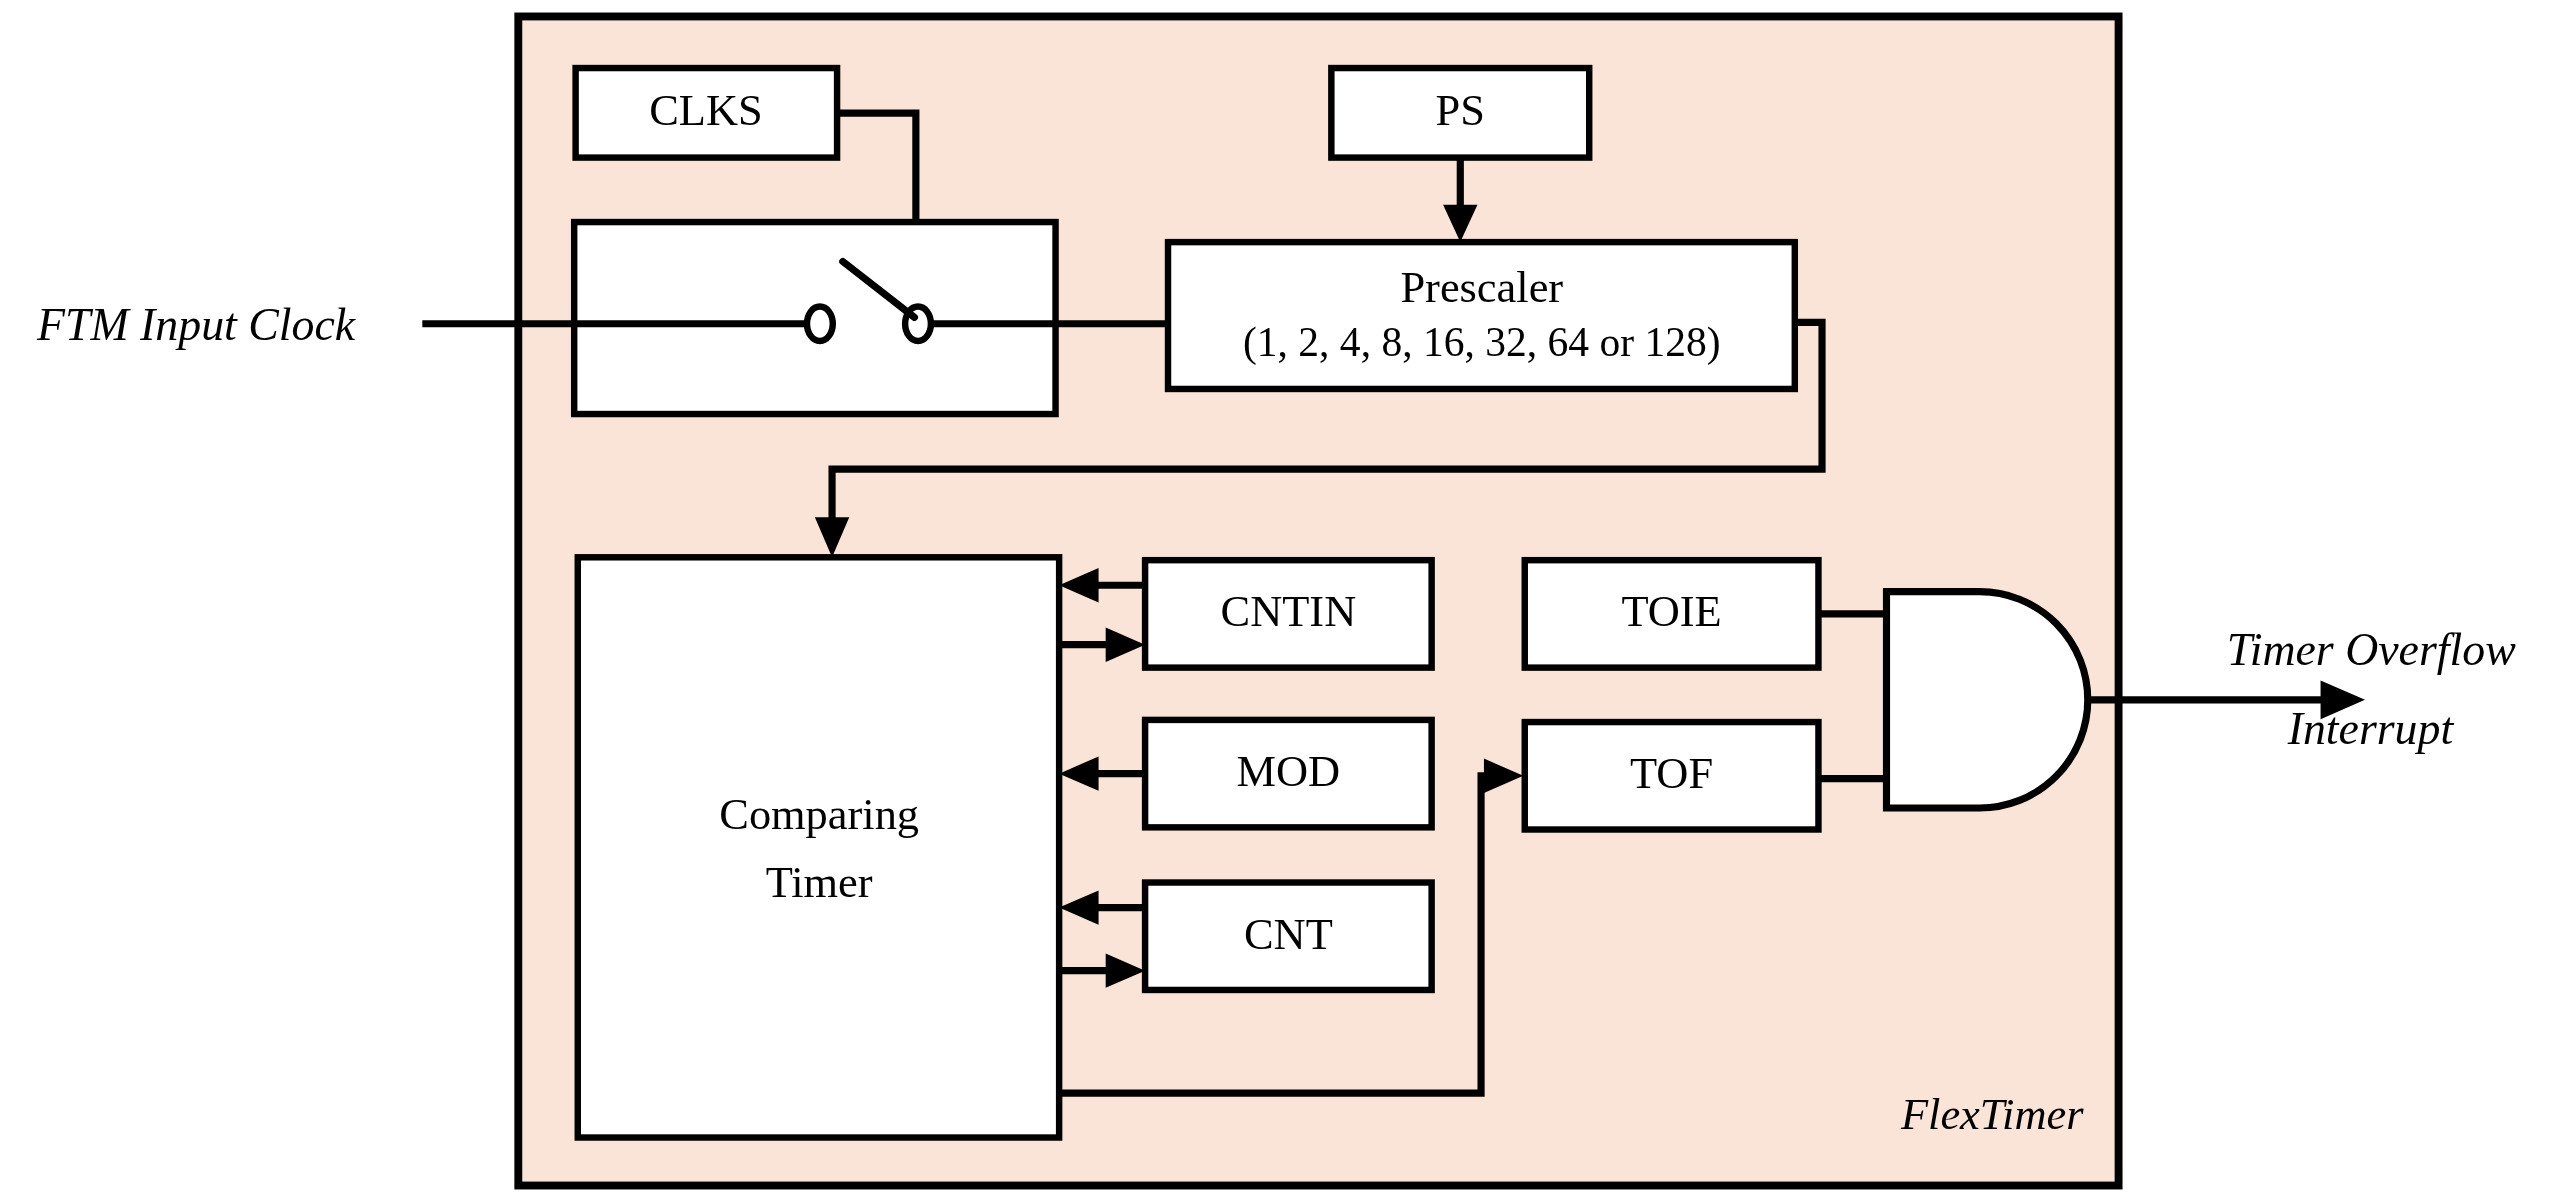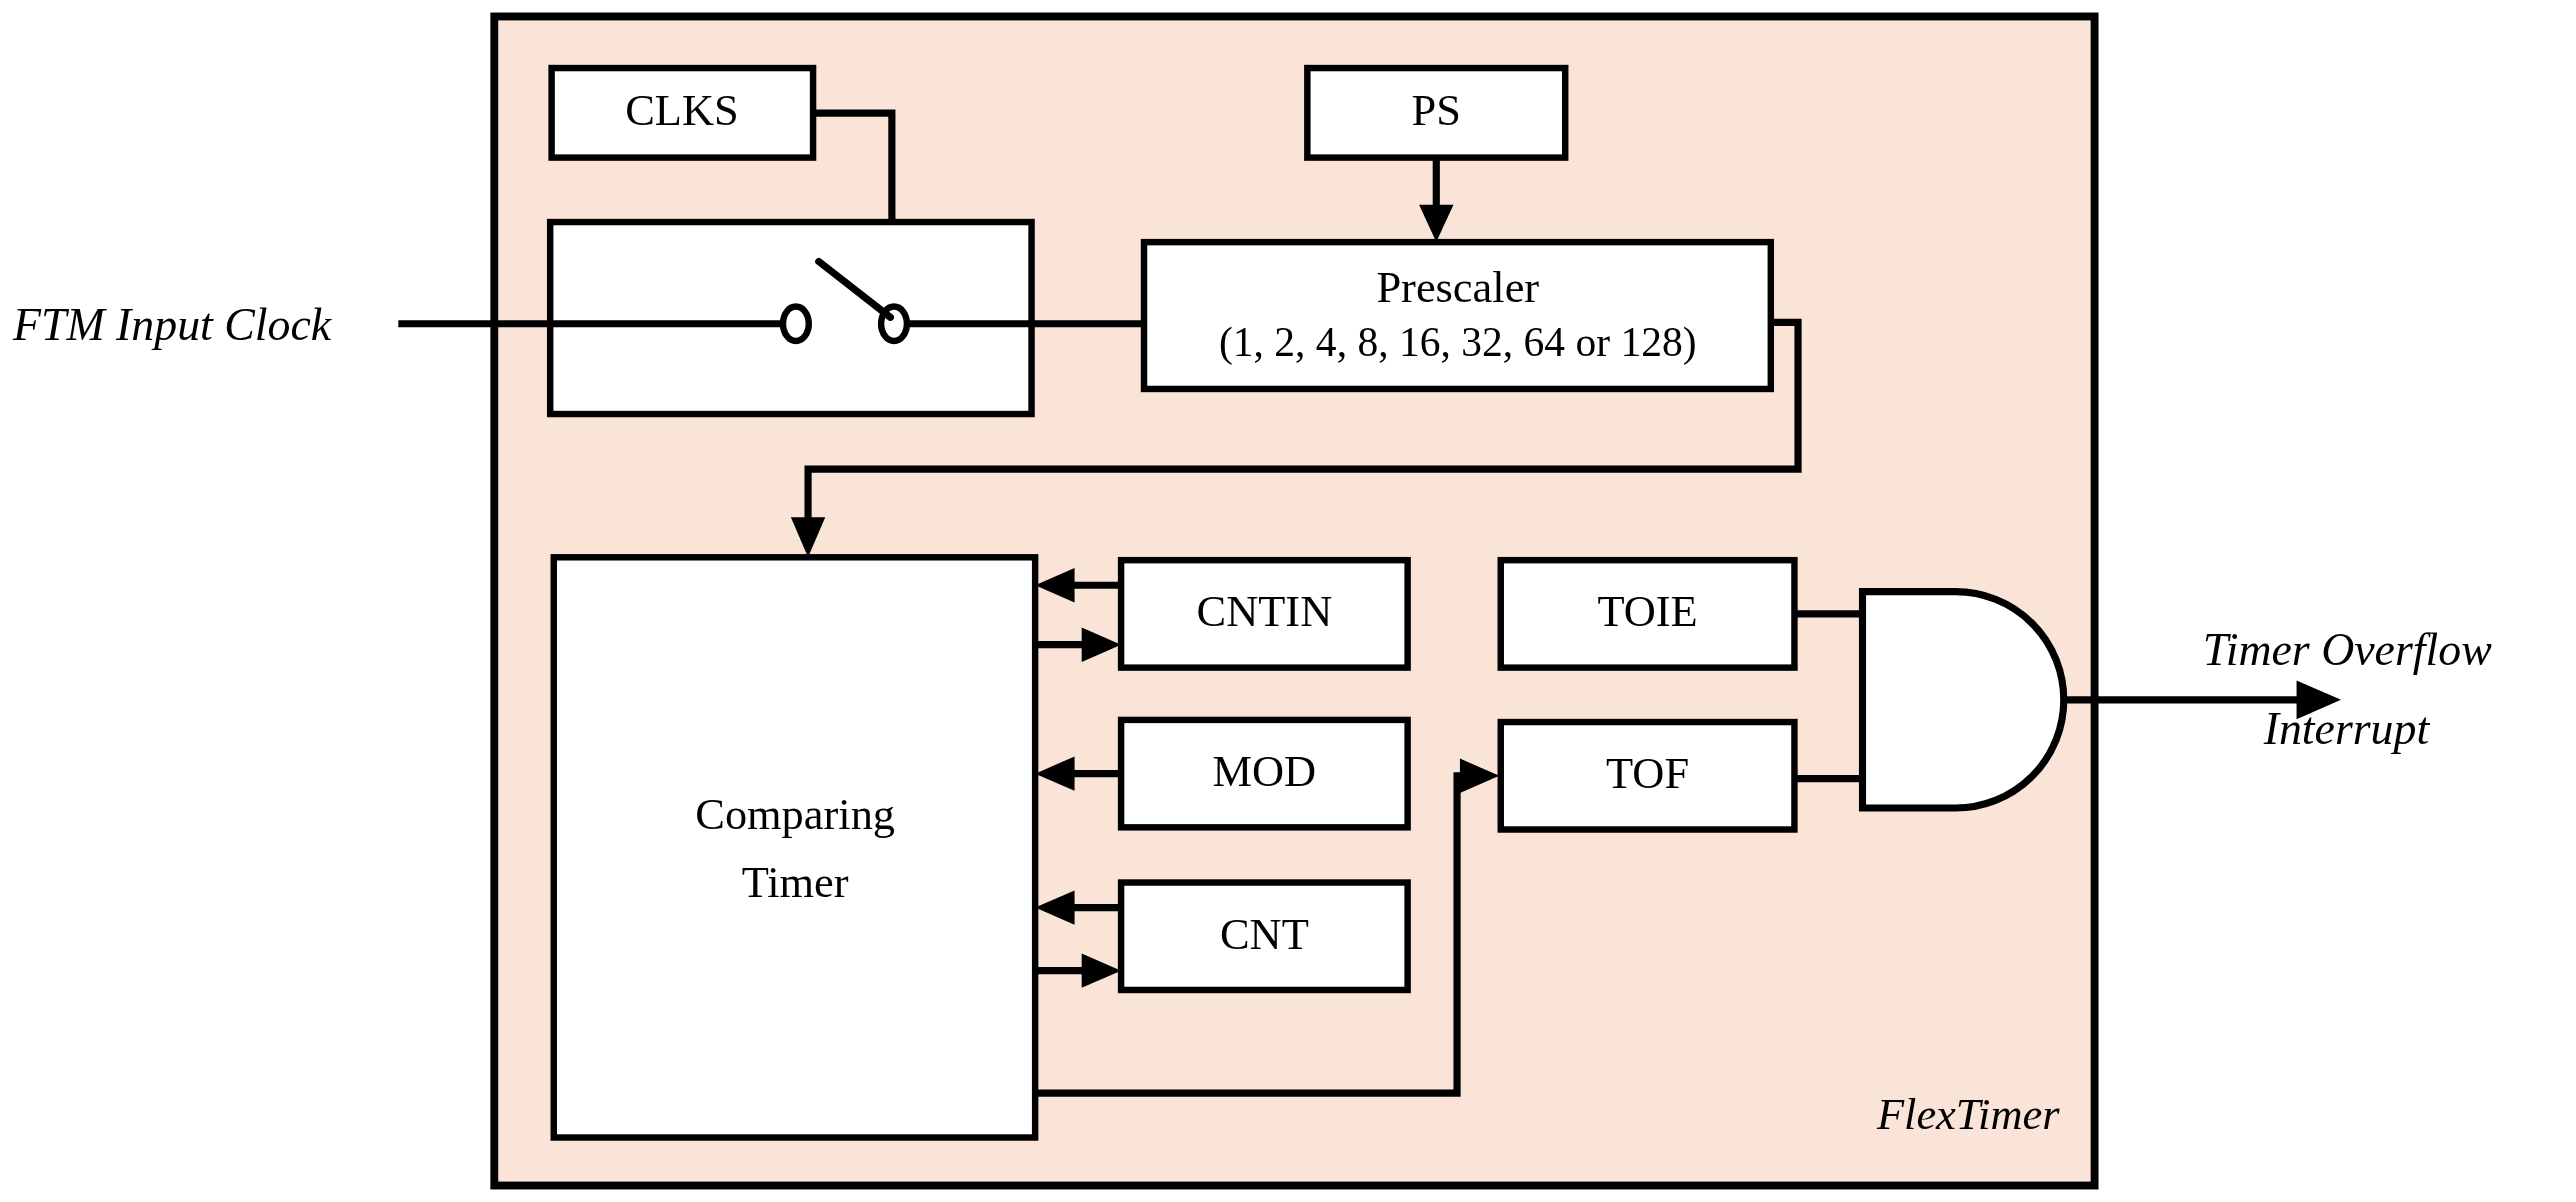--- a/index.html
+++ b/index.html
@@ -10,20 +10,21 @@
   body {
     width: 2576px;
     height: 1202px;
     overflow: hidden;
     font-family: "Liberation Serif", "DejaVu Serif", serif;
   }
   #diagram-root {
     position: relative;
     width: 2288px;
     height: 1202px;
+    margin-left: 24px;
   }
   svg#ftm-svg {
     display: block;
     width: 2576px;
     height: 1202px;
   }
   .panel-fill { fill: #fae4d7; stroke: #000000; stroke-width: 11; }
   .box { fill: #ffffff; stroke: #000000; stroke-width: 9; }
   .gate { fill: #ffffff; stroke: #000000; stroke-width: 10; }
   .wire { stroke: #000000; stroke-width: 10; fill: none; stroke-linecap: butt; }

